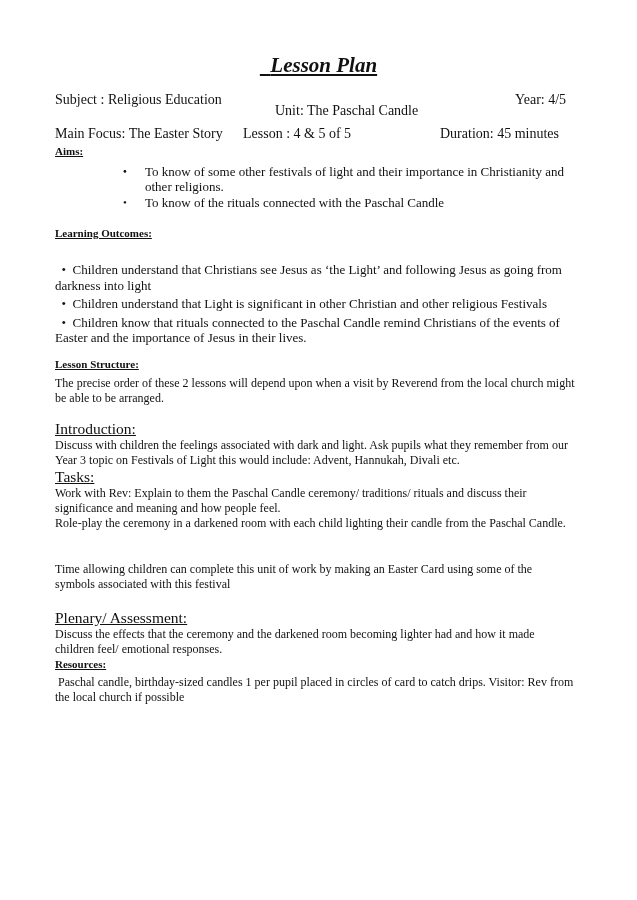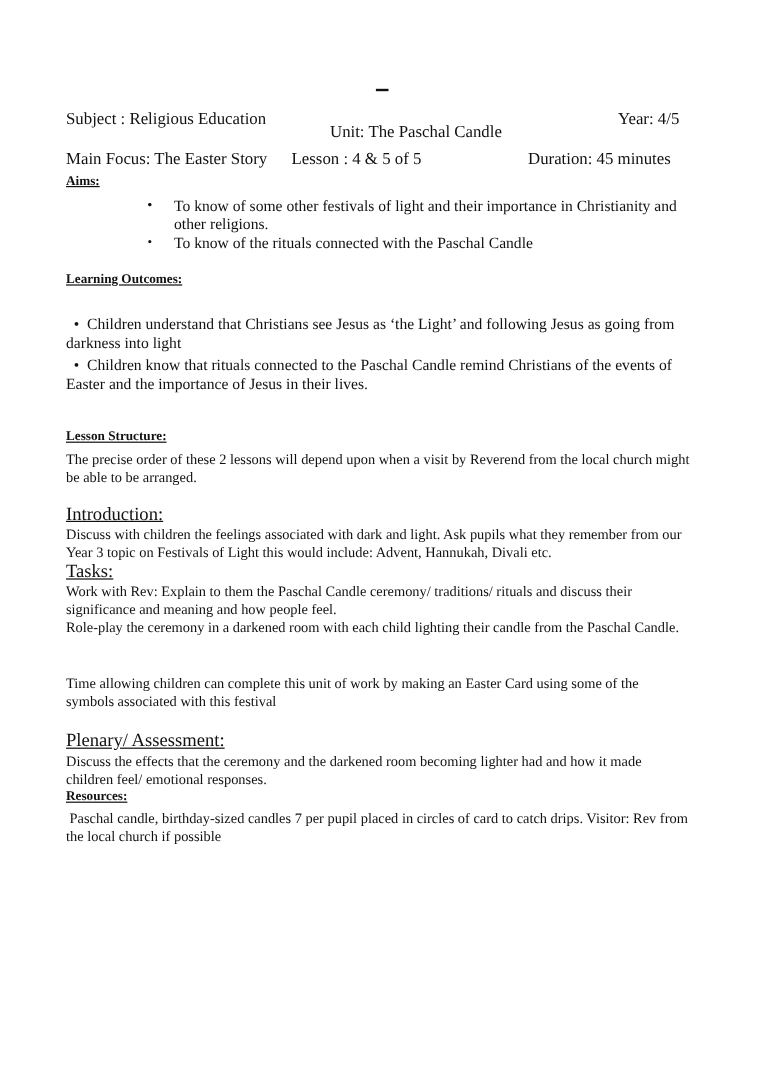--- a/index.html
+++ b/index.html
@@ -21,21 +21,21 @@
     .aims-list li { position: relative; font-size: 13px; line-height: 15px; padding-left: 0; }
     .aims-list li .bullet { position: absolute; left: -22px; top: 0; font-size: 11px; }
     .outcome { font-size: 13px; line-height: 15.5px; white-space: normal; margin: 0; }
   </style>
 </head>
 <body>
 
 <div>
 
   <div class="abs title">
-    <span>&nbsp;&nbsp;</span>
+    <span>&nbsp;&nbsp;</span><span>Lesson Plan</span>
   </div>
 
   <div class="abs meta" style="left:55px; top:92px;">Subject :  Religious Education</div>
   <div class="abs meta" style="left:275px; top:103px;">Unit:  The Paschal Candle</div>
   <div class="abs meta" style="left:515px; top:92px;">Year: 4/5</div>
 
   <div class="abs meta" style="left:55px; top:126px;">Main Focus:  The Easter Story</div>
   <div class="abs meta" style="left:243px; top:126px;">Lesson : 4 &amp; 5 of 5</div>
   <div class="abs meta" style="left:440px; top:126px;">Duration: 45 minutes</div>
 
@@ -58,35 +58,38 @@
 
   <div class="abs heading-bold" style="left:55px; top:227px;">Learning Outcomes:</div>
 
   <div class="abs" style="left:55px; top:262px; width:520px; white-space:normal;">
   </div>
 
   <div class="abs" style="left:55px; top:262px; width:520px; white-space:normal; background:#fff;">
     <p class="outcome" style="margin-bottom:3px;">
       &nbsp;&nbsp;<span>•</span>&nbsp;&nbsp;<span>Children understand that Christians see Jesus as ‘the Light’ and following Jesus as going from darkness into light</span>
     </p>
+    <p class="outcome" style="margin-bottom:3px;">
+      &nbsp;&nbsp;<span>•</span>&nbsp;&nbsp;<span>Children understand that Light is significant in other Christian and other religious Festivals</span>
+    </p>
     <p class="outcome">
       &nbsp;&nbsp;<span>•</span>&nbsp;&nbsp;<span>Children know that rituals connected to the Paschal Candle remind Christians of the events of Easter and the importance of Jesus in their lives.</span>
     </p>
   </div>
 
   <div class="abs heading-bold" style="left:55px; top:358px;">Lesson Structure:</div>
   <div class="abs body-text" style="left:55px; top:376px; width:525px;">The precise order of these 2 lessons will depend upon when a visit by Reverend from the local church might be able to be arranged.</div>
 
   <div class="abs heading-plain" style="left:55px; top:420px;">Introduction:</div>
   <div class="abs body-text" style="left:55px; top:438px; width:520px;">Discuss with children the feelings associated with dark and light. Ask pupils what they remember from our Year 3 topic on Festivals of Light this would include: Advent, Hannukah, Divali etc.</div>
 
   <div class="abs heading-plain" style="left:55px; top:468px;">Tasks:</div>
   <div class="abs body-text" style="left:55px; top:486px; width:520px;">Work with Rev: Explain to them the Paschal Candle ceremony/ traditions/ rituals and discuss their significance and meaning and how people feel.</div>
   <div class="abs body-text" style="left:55px; top:516px; width:520px;">Role-play the ceremony in a darkened room with each child lighting their candle from the Paschal Candle.</div>
   <div class="abs body-text" style="left:55px; top:562px; width:520px;">Time allowing children can complete this unit of work by making an Easter Card using some of the symbols associated with this festival</div>
 
   <div class="abs heading-plain" style="left:55px; top:609px;">Plenary/ Assessment:</div>
   <div class="abs body-text" style="left:55px; top:627px; width:520px;">Discuss the effects that the ceremony and the darkened room becoming lighter had and how it made children feel/ emotional responses.</div>
 
   <div class="abs heading-bold" style="left:55px; top:619px;margin-top:39px;">Resources:</div>
-  <div class="abs body-text" style="left:55px; top:675px; width:530px; white-space:pre-wrap;"> Paschal candle, birthday-sized candles 7 per pupil placed in circles of card to catch drips. Visitor: Rev from the local church if possible</div>
+  <div class="abs body-text" style="left:55px; top:675px; width:530px; white-space:pre-wrap;"> Paschal candle, birthday-sized candles 1 per pupil placed in circles of card to catch drips. Visitor: Rev from the local church if possible</div>
 
 </div>
 
 </body></html>

